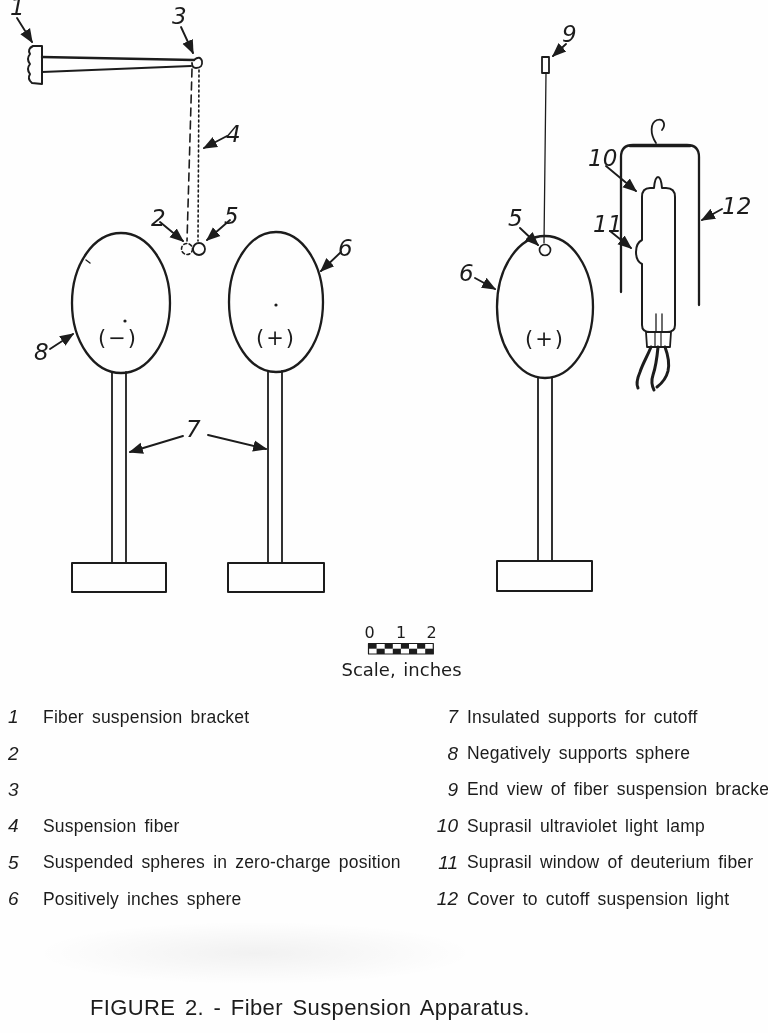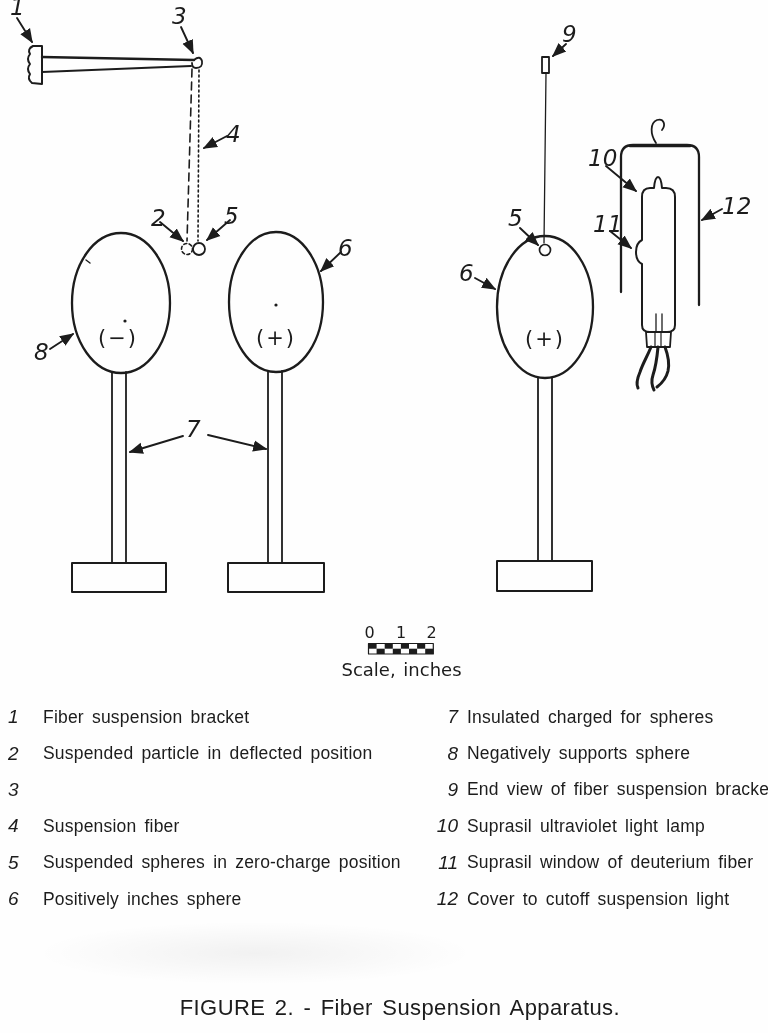--- a/index.html
+++ b/index.html
@@ -15,21 +15,21 @@
   .scale-label{font:18px "DejaVu Sans",sans-serif;fill:#1c1c1c;text-anchor:middle;word-spacing:2px;}
   
   .legend-col{position:absolute;top:699px;}
   .col-left{left:8px;}
   .col-right{left:420px;}
   .legend-row{display:flex;align-items:center;height:36.4px;}
   .legend-num{font-style:italic;font-size:19px;width:26px;flex:0 0 auto;}
   .col-right .legend-num{width:38px;text-align:right;}
   .legend-label{font-size:17.5px;margin-left:9px;letter-spacing:0.2px;word-spacing:3px;white-space:nowrap;}
   .caption{
-    position:absolute;left:0;top:995px;width:620px;text-align:right;
+    position:absolute;left:0;top:995px;width:620px;text-align:center;
     font-size:22px;letter-spacing:0.4px;word-spacing:3px;
   }
   .smudge{
     position:absolute;left:40px;top:922px;width:430px;height:62px;
     background:radial-gradient(ellipse at 50% 50%, rgba(0,0,0,0.05), rgba(0,0,0,0) 72%);
     pointer-events:none;
   }
 </style>
 </head>
 <body>
@@ -157,21 +157,20 @@
     </g>
   </svg>
 
   <div class="legend-col col-left">
     <div class="legend-row">
       <span class="legend-num">1</span>
       <span class="legend-label">Fiber suspension bracket</span>
     </div>
     <div class="legend-row">
       <span class="legend-num">2</span>
-      <span class="legend-label">Suspended particle in deflected position</span>
     </div>
     <div class="legend-row">
       <span class="legend-num">3</span>
     </div>
     <div class="legend-row">
       <span class="legend-num">4</span>
       <span class="legend-label">Suspension fiber</span>
     </div>
     <div class="legend-row">
       <span class="legend-num">5</span>
@@ -179,21 +178,21 @@
     </div>
     <div class="legend-row">
       <span class="legend-num">6</span>
       <span class="legend-label">Positively inches sphere</span>
     </div>
   </div>
 
   <div class="legend-col col-right">
     <div class="legend-row">
       <span class="legend-num">7</span>
-      <span class="legend-label">Insulated charged for spheres</span>
+      <span class="legend-label">Insulated supports for cutoff</span>
     </div>
     <div class="legend-row">
       <span class="legend-num">8</span>
       <span class="legend-label">Negatively supports sphere</span>
     </div>
     <div class="legend-row">
       <span class="legend-num">9</span>
       <span class="legend-label">End view of fiber suspension bracket</span>
     </div>
     <div class="legend-row">

